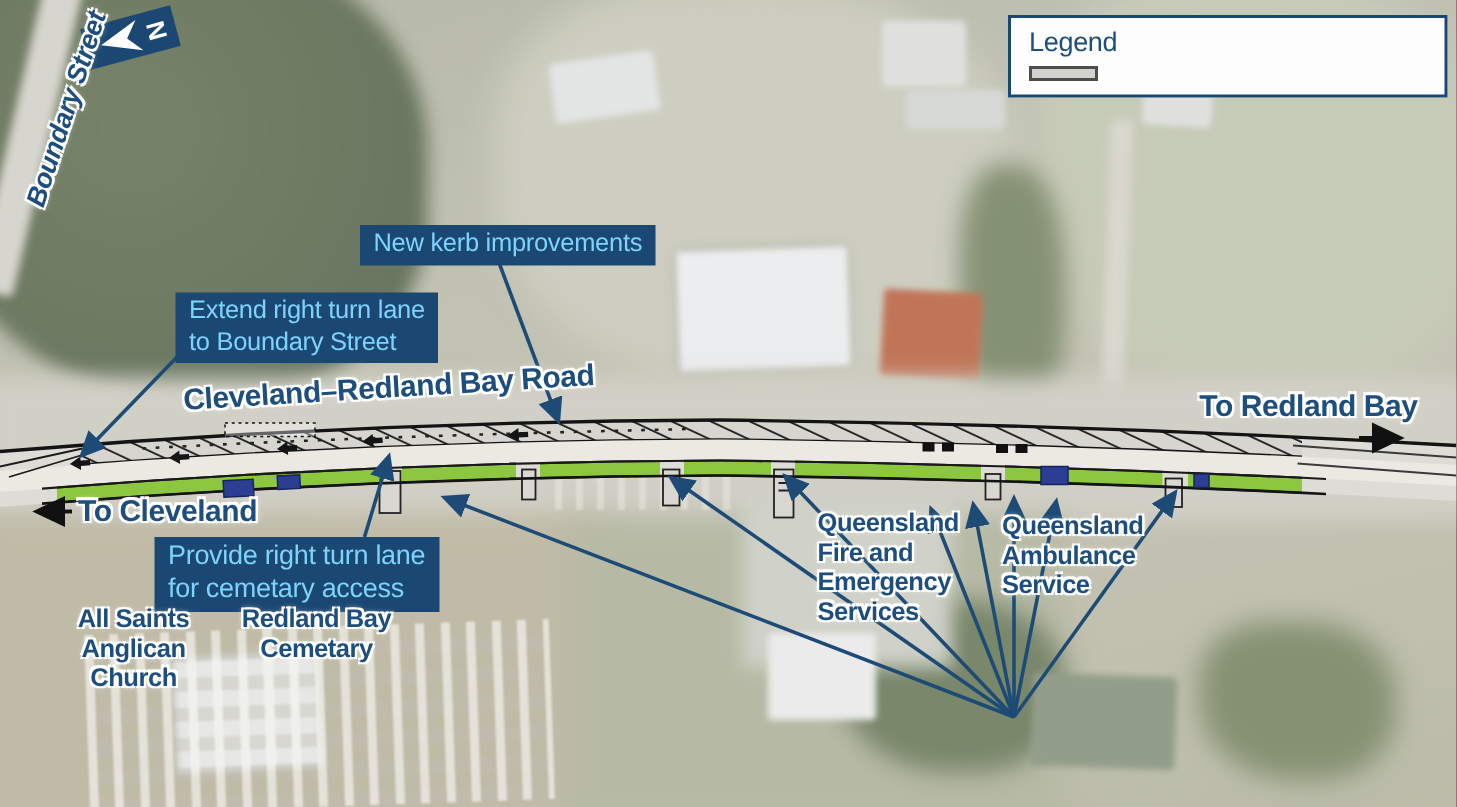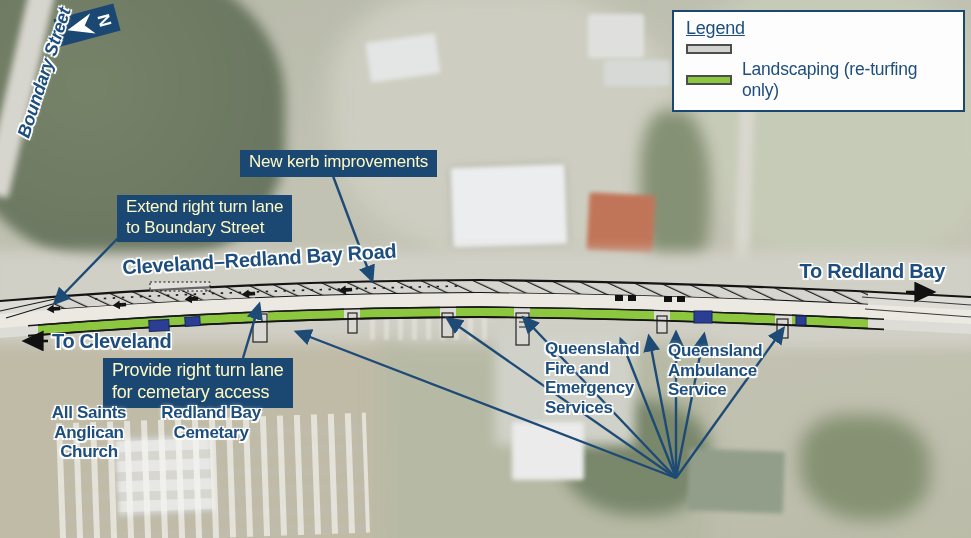--- a/index.html
+++ b/index.html
@@ -28,28 +28,28 @@
   
   svg.overlay{position:absolute;left:0;top:0;}
   
   .maplabel{
     position:absolute;color:#1d4e7e;font-weight:bold;letter-spacing:-.3px;
     white-space:pre-line;line-height:1.16;
     text-shadow:-1.5px -1.5px 0 #fff,1.5px -1.5px 0 #fff,-1.5px 1.5px 0 #fff,
                  1.5px 1.5px 0 #fff,0 0 4px #fff;
   }
   .callout{
-    position:absolute;background:#1b4873;color:#fef9c3;padding:2px 9px 4px 9px;
+    position:absolute;background:#1b4873;color:#7dd3fc;padding:2px 9px 4px 9px;
     font-size:17px;line-height:1.22;white-space:pre-line;letter-spacing:-.2px;
   }
   .legend{
     position:absolute;left:672px;top:10px;width:293px;background:#fdfdfd;
     border:2.5px solid #1b4873;padding:6px 10px 9px 12px;color:#1d4e7e;
   }
-  .legend .title{font-size:18px;letter-spacing:-.2px;text-decoration:underline;}
+  .legend .title{font-size:18px;letter-spacing:-.2px;}
   .legend .row{display:flex;align-items:center;margin-top:5px;}
   .legend .swatch{width:46px;height:10px;border:2px solid #4d4d4d;margin-right:10px;flex:none;}
   .legend .lab{font-size:17.5px;letter-spacing:-.2px;}
   .north{
     position:absolute;left:56px;top:11px;width:62px;height:28px;background:#1b4873;
     transform:rotate(-15deg);display:flex;align-items:center;justify-content:flex-start;
     padding:0 6px;color:#fff;
   }
   .north .nletter{display:inline-block;transform:rotate(90deg);font-weight:bold;font-size:17px;margin-left:2px;}
   .boundary{
@@ -208,24 +208,20 @@
       <path d="M33,3 L5,14 L33,25 L24,14 Z" fill="#fff"></path>
     </svg>
     <span class="nletter">N</span>
   </div>
 
   <div class="legend">
     <div class="title">Legend</div>
     <div class="row">
       <span class="swatch" style="background: rgb(210, 210, 207);"></span>
     </div>
-    <div class="row">
-      <span class="swatch" style="background: rgb(141, 198, 63);"></span>
-      <span class="lab">Landscaping (re-turfing only)</span>
-    </div>
   </div>
 
   <div class="maplabel boundary">Boundary Street</div>
 
   <div class="callout" style="left:240px;top:150px;">New kerb improvements</div>
   <div class="callout" style="left:117px;top:195px;">Extend right turn lane
 to Boundary Street</div>
   <div class="callout" style="left:103px;top:358px;font-size:18px;">Provide right turn lane
 for cemetary access</div>
 

